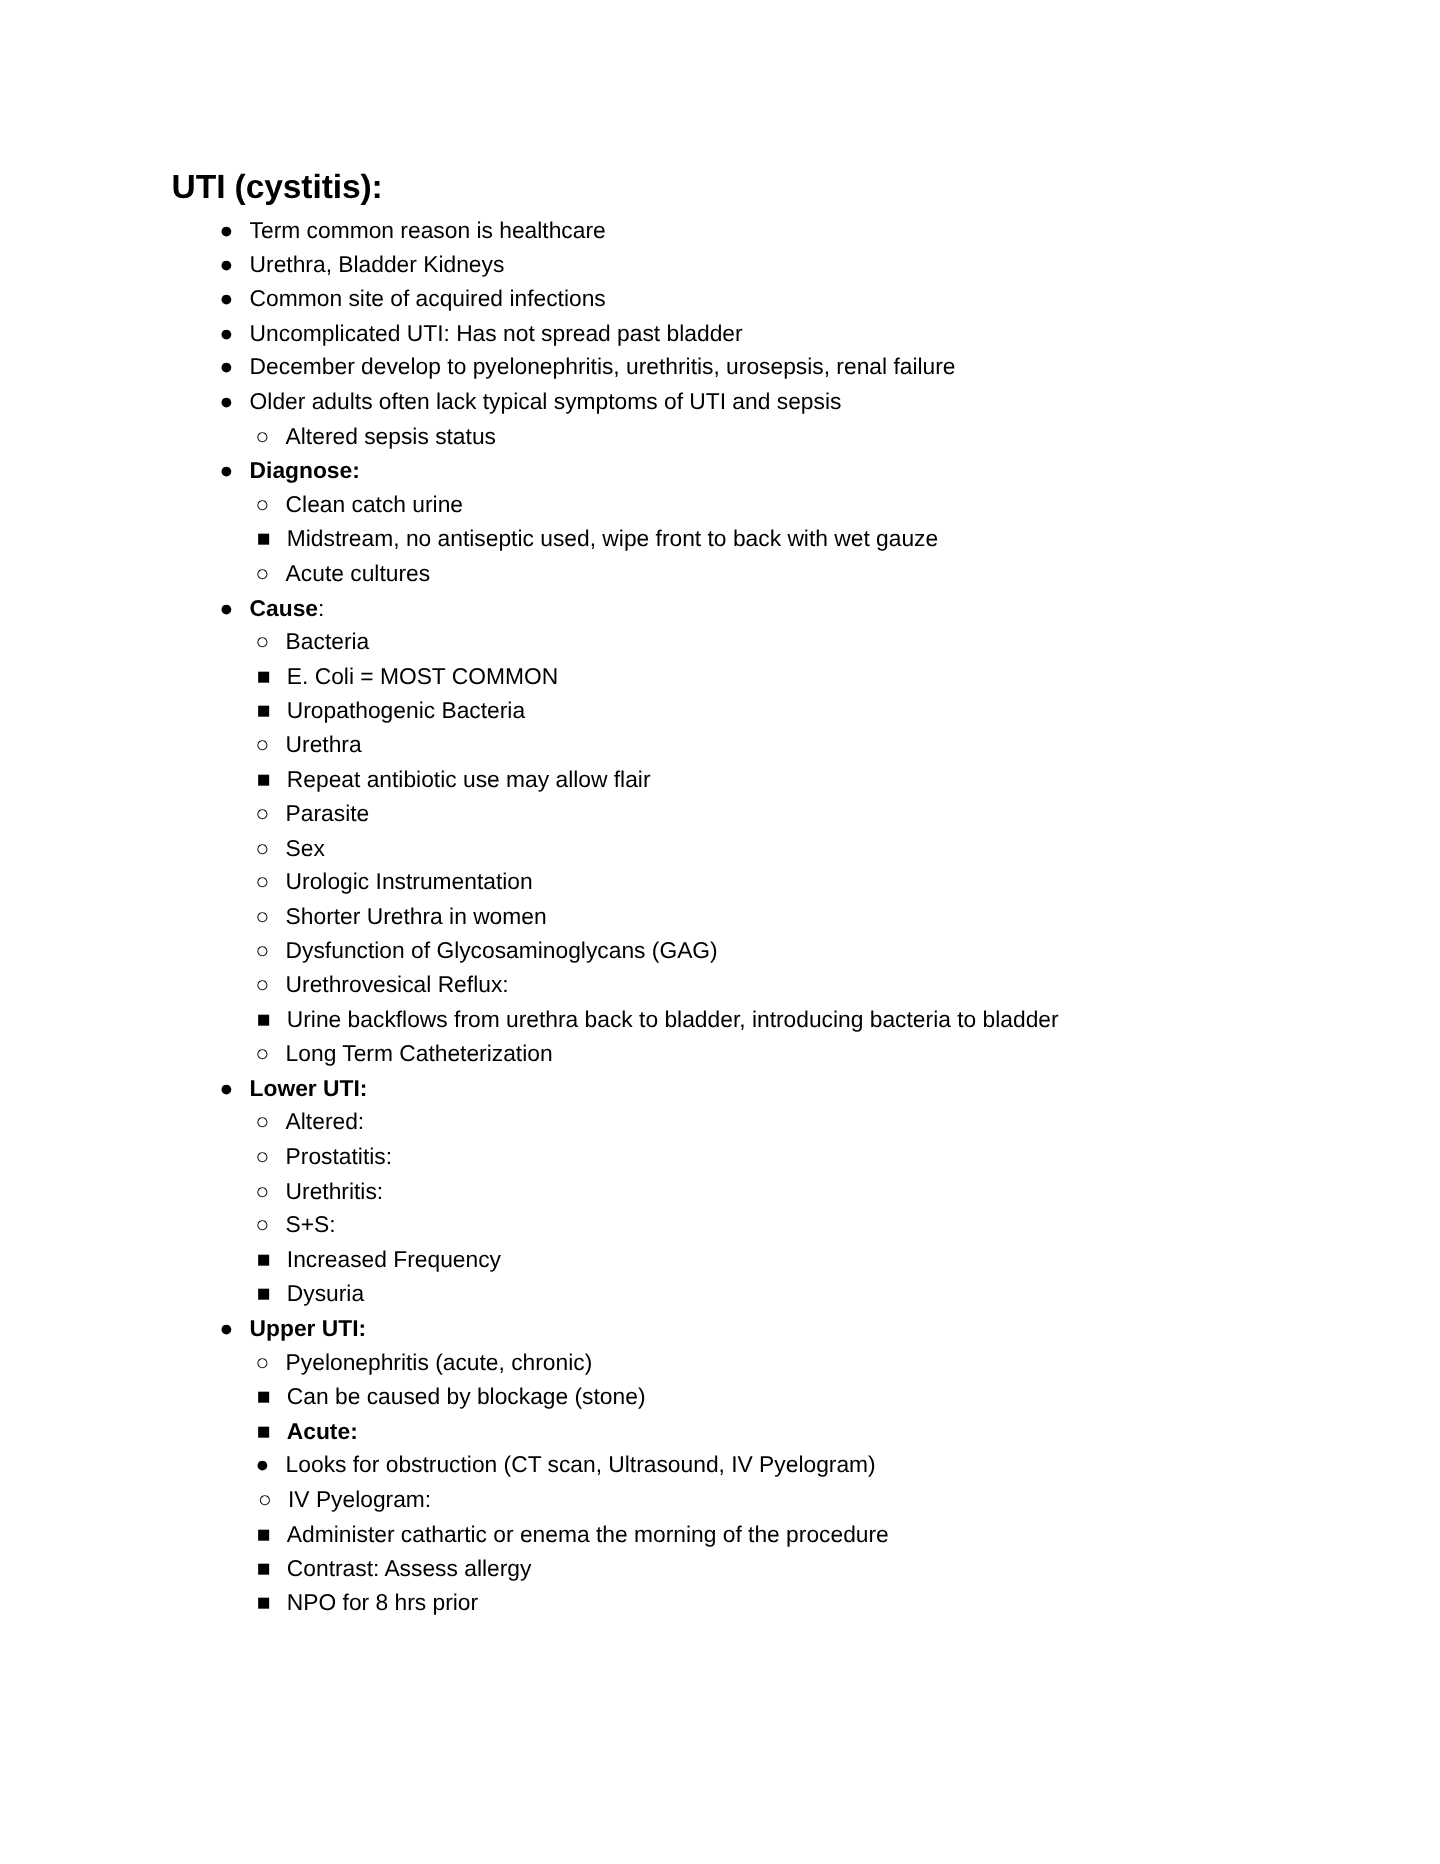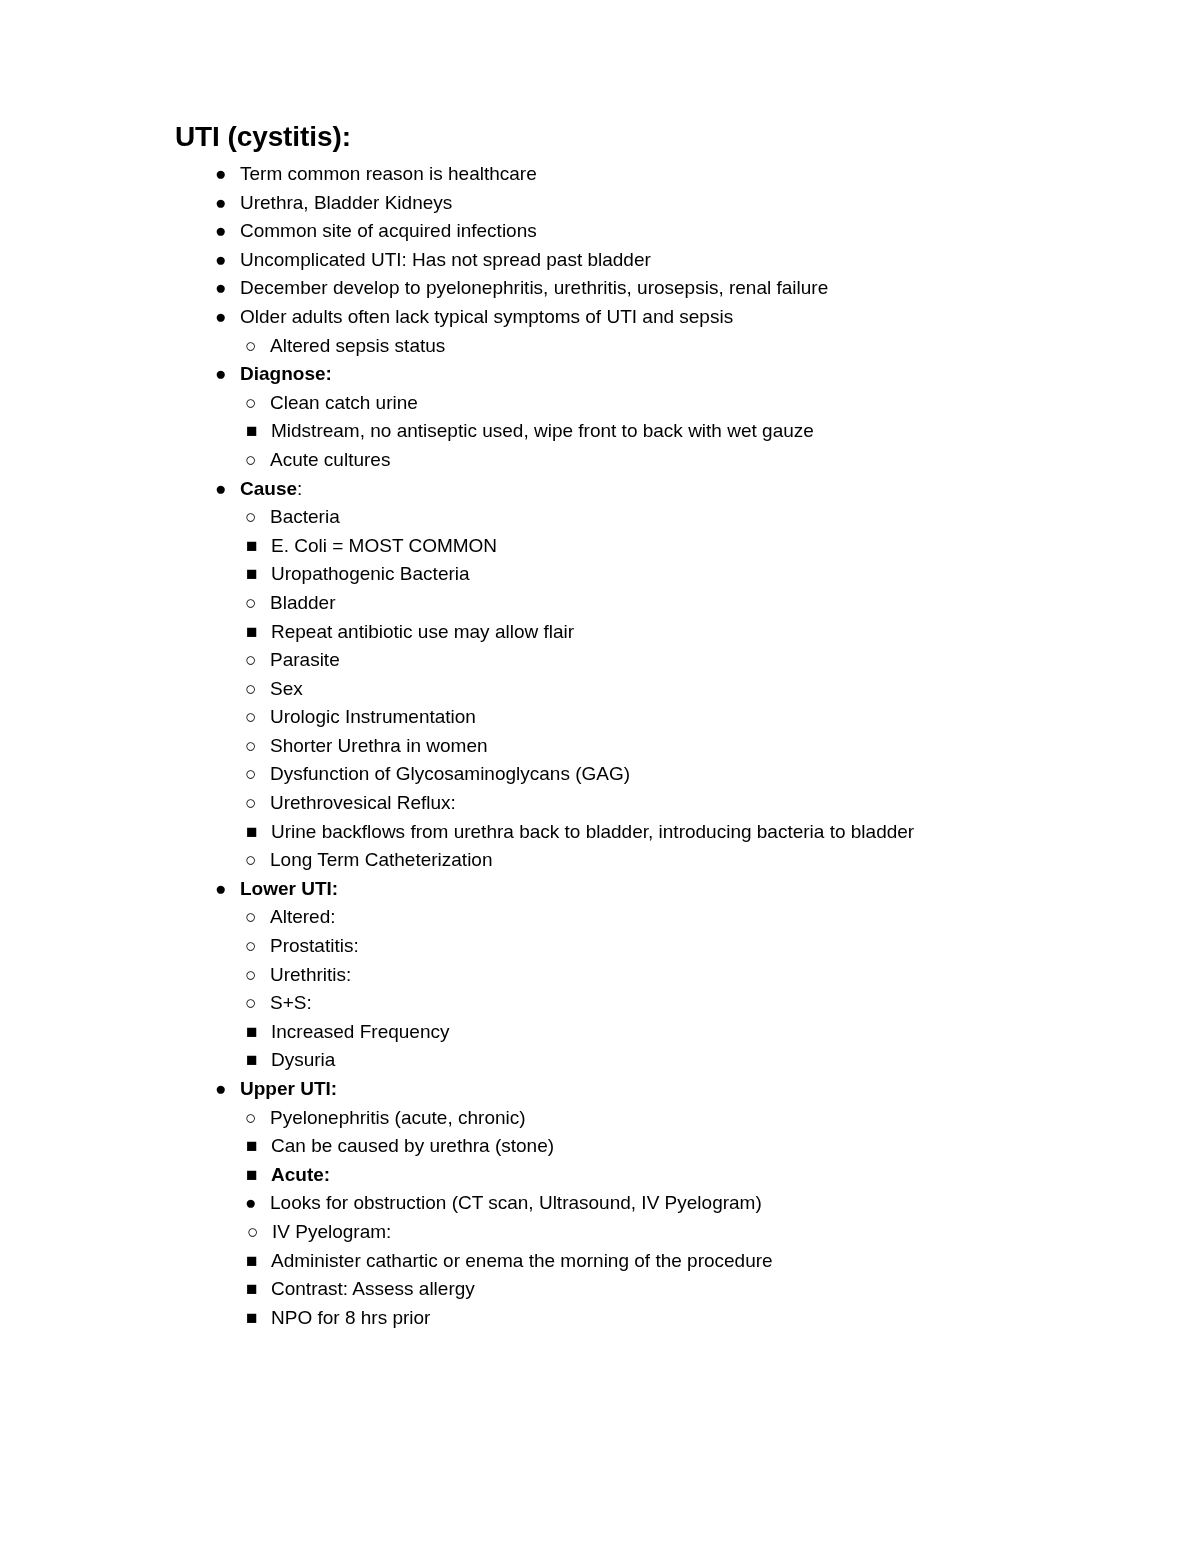--- a/index.html
+++ b/index.html
@@ -17,23 +17,22 @@
   .page {
     position: relative;
     width: 1200px;
     height: 1553px;
     background: #ffffff;
     overflow: hidden;
   }
   .doc-body {
     position: absolute;
     left: 143px;
-    top: 120px;
+    top: 139px;
     width: 900px;
-    margin-left: 32px;
   }
   .doc-title {
     font-size: 28px;
     font-weight: bold;
     line-height: 34px;
     margin: 0 0 6px 0;
     letter-spacing: -0.1px;
   }
   ul.outline {
     list-style: none;
@@ -157,21 +156,21 @@
               <span class="marker square">■</span>
               <span class="node-text">E. Coli = MOST COMMON</span>
             </li>
             <li class="node">
               <span class="marker square">■</span>
               <span class="node-text">Uropathogenic Bacteria</span>
             </li>
           </ul>
           <li class="node">
             <span class="marker circle">○</span>
-            <span class="node-text">Bladder</span>
+            <span class="node-text">Urethra</span>
           </li>
           <ul class="outline lvl3">
             <li class="node">
               <span class="marker square">■</span>
               <span class="node-text">Repeat antibiotic use may allow flair</span>
             </li>
           </ul>
           <li class="node">
             <span class="marker circle">○</span>
             <span class="node-text">Parasite</span>
@@ -244,21 +243,21 @@
           <span class="node-text bold">Upper UTI:</span>
         </li>
         <ul class="outline lvl2">
           <li class="node">
             <span class="marker circle">○</span>
             <span class="node-text">Pyelonephritis (acute, chronic)</span>
           </li>
           <ul class="outline lvl3">
             <li class="node">
               <span class="marker square">■</span>
-              <span class="node-text">Can be caused by urethra (stone)</span>
+              <span class="node-text">Can be caused by blockage (stone)</span>
             </li>
             <li class="node">
               <span class="marker square">■</span>
               <span class="node-text bold">Acute:</span>
             </li>
             <ul class="outline lvl4">
               <li class="node">
                 <span class="marker disc">●</span>
                 <span class="node-text">Looks for obstruction (CT scan, Ultrasound, IV Pyelogram)</span>
               </li>

